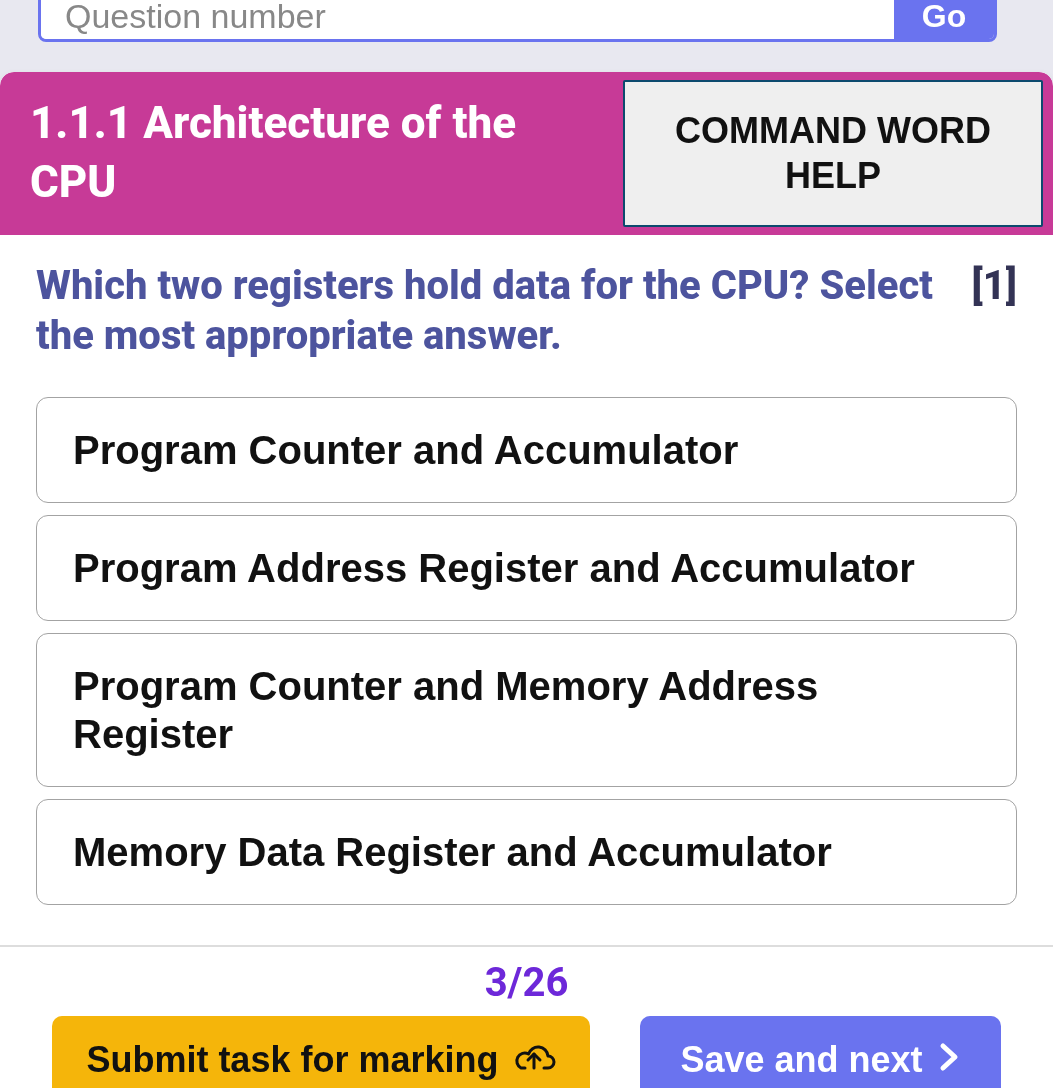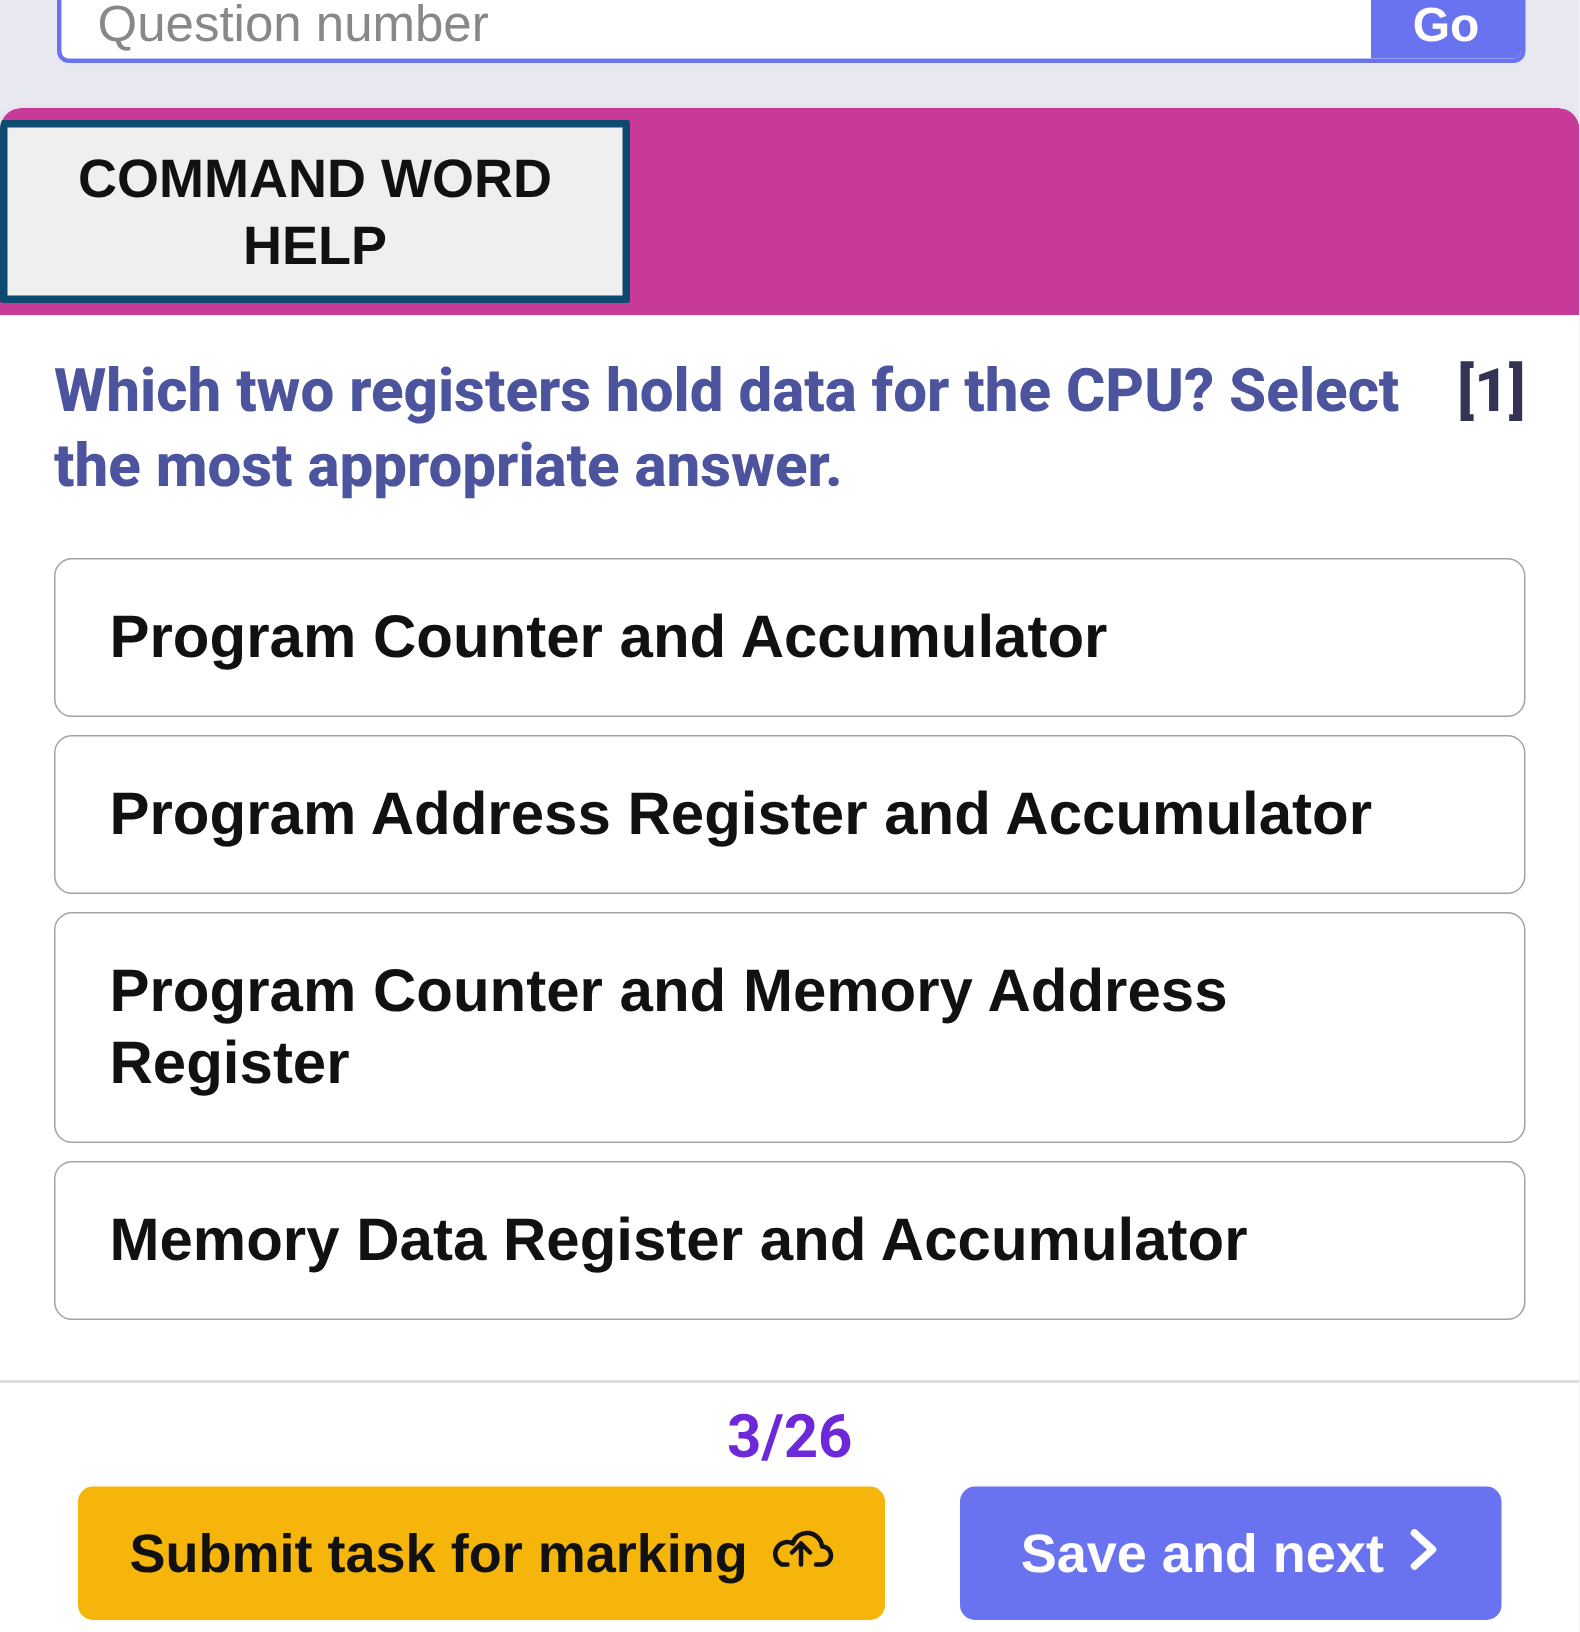--- a/index.html
+++ b/index.html
@@ -8,21 +8,21 @@
     background: #e8e8f0;
     width: 1053px;
     height: 1088px;
     overflow: hidden;
   }
   .outer {
     padding: 0 0 0 0;
   }
   .search-wrap {
     background: #e8e8f0;
-    padding: 0 36px 20px 38px;
+    padding: 0 56px 20px 38px;
   }
   .search-row {
     display: flex;
     border: 3px solid #6a73ef;
     border-radius: 8px;
     overflow: hidden;
     height: 52px;
     position: relative;
     top: -10px;
   }
@@ -65,21 +65,21 @@
     color: #fff;
     font-size: 44px;
     font-weight: 800;
     padding: 22px 10px 22px 30px;
     line-height: 1.35;
   }
   .help-btn {
     width: 420px;
     margin: 8px 10px 8px 0;
     background: #efefef;
-    border: 5px solid #0c4a6e;
+    border: 2px solid #0c4a6e;
     border-radius: 2px;
     font-size: 36px;
     font-weight: 800;
     color: #111;
     cursor: pointer;
     display: flex;
     align-items: center;
     justify-content: center;
     text-align: center;
     line-height: 1.25;
@@ -165,20 +165,21 @@
   <div class="search-wrap">
     <div class="search-row">
       <input class="search-input" type="text" placeholder="Question number" style="">
       <button class="go-btn">Go</button>
     </div>
   </div>
 
   <div class="card">
 
     <div class="header-bar">
+      <div class="topic-title">1.1.1 Architecture of the CPU</div>
       <button class="help-btn">COMMAND WORD HELP</button>
     </div>
 
     <div class="question-area">
       <div class="question-row">
         <div class="question-text">Which two registers hold data for the CPU? Select the most appropriate answer.</div>
         <div class="marks">[1]</div>
       </div>
 
       <div class="options">

